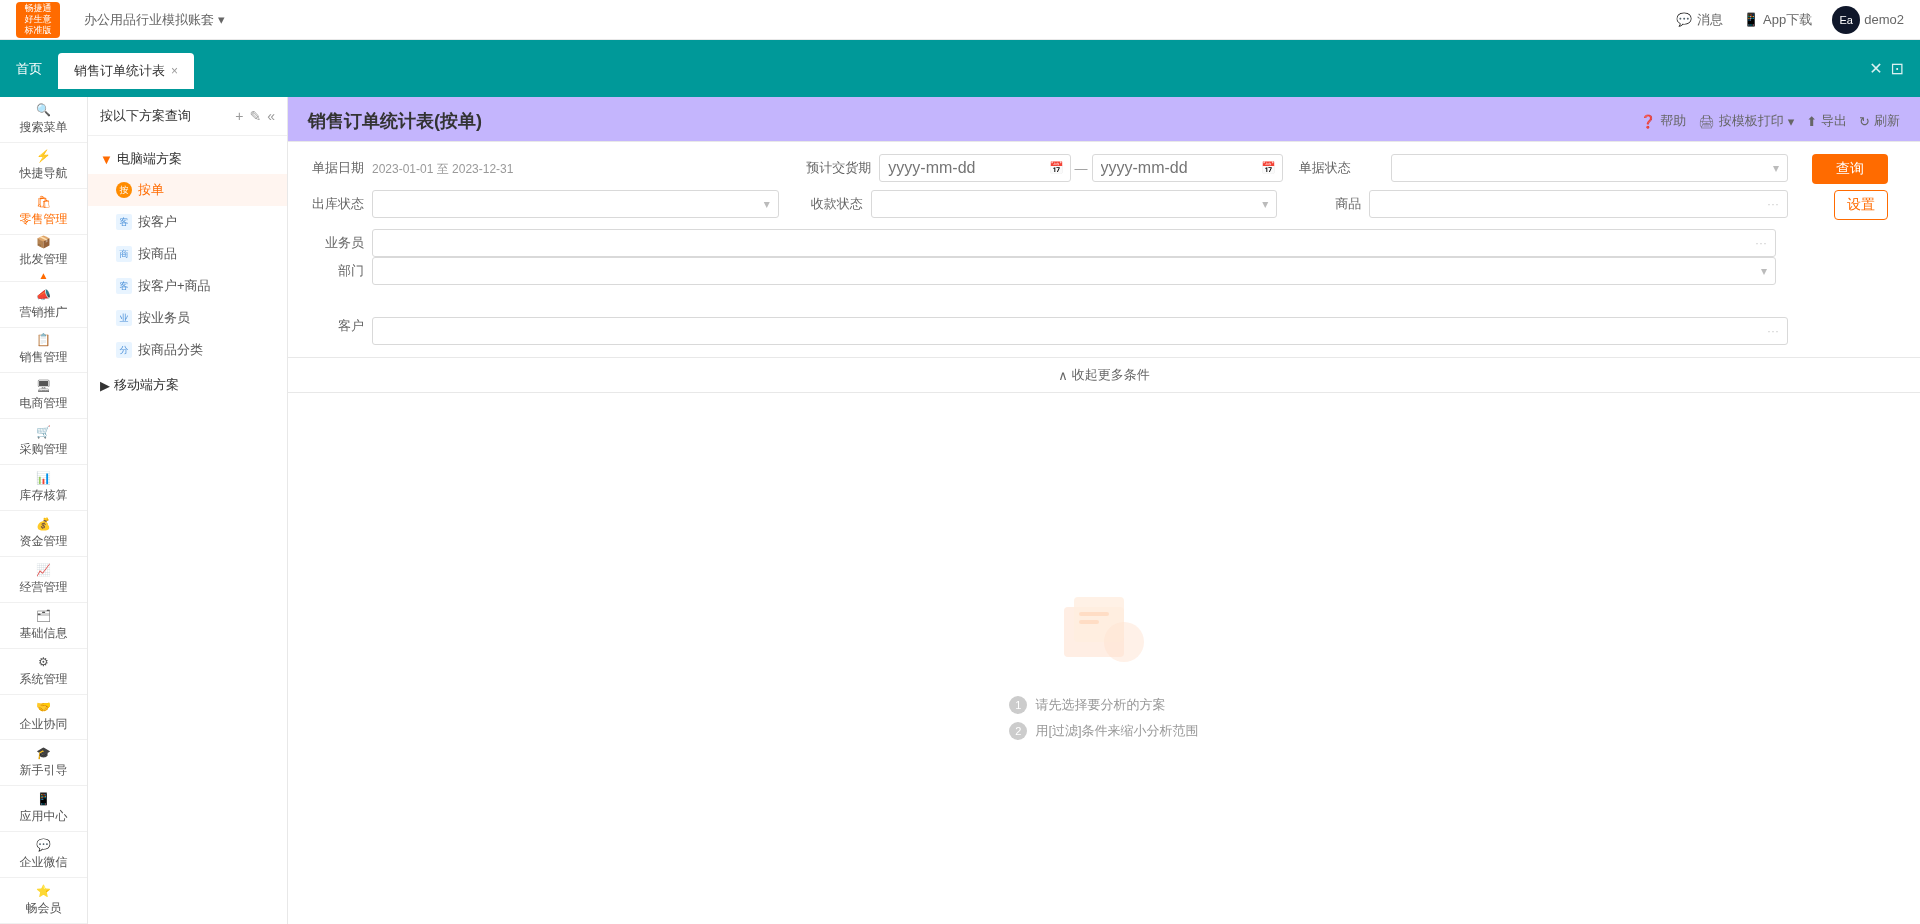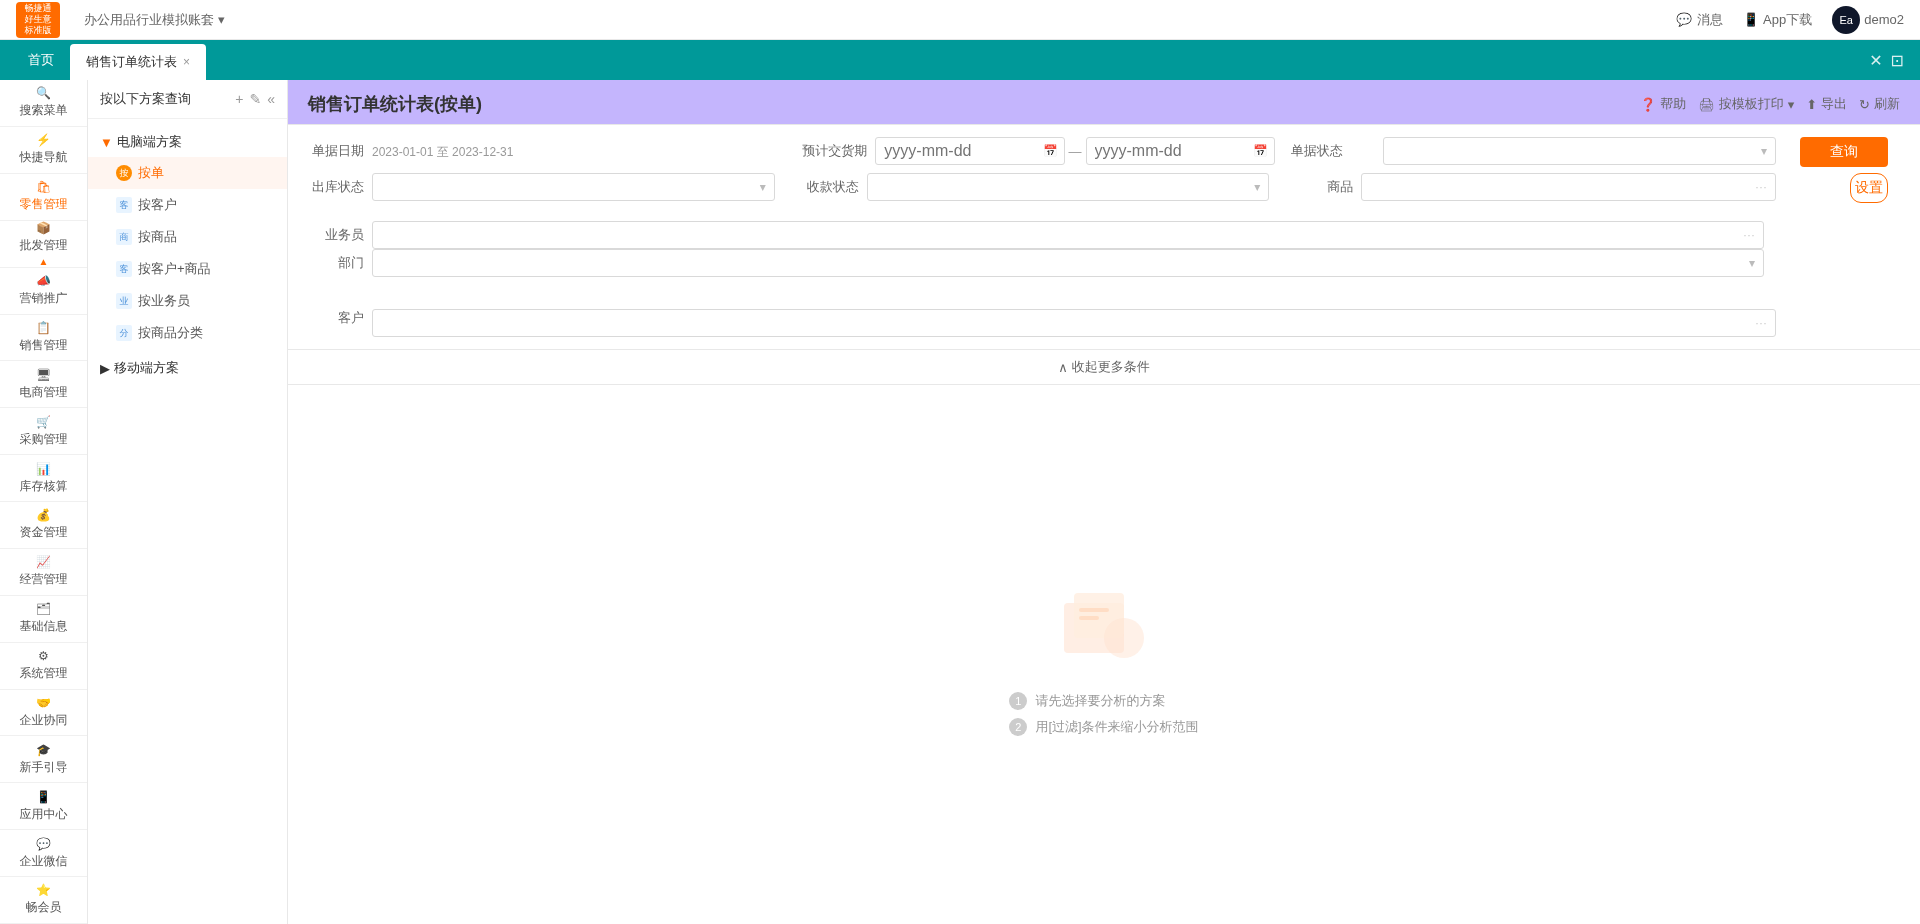--- a/index.html
+++ b/index.html
@@ -9,21 +9,21 @@
     .top-bar { height: 40px; background: #fff; display: flex; align-items: center; justify-content: space-between; padding: 0 16px; border-bottom: 1px solid #e8e8e8; flex-shrink: 0; }
     .top-bar-left { display: flex; align-items: center; gap: 24px; }
     .logo-box { width: 44px; height: 36px; background: #ff6b00; border-radius: 4px; display: flex; align-items: center; justify-content: center; }
     .logo-text { color: #fff; font-size: 9px; text-align: center; line-height: 1.2; }
     .app-selector { display: flex; align-items: center; gap: 4px; color: #666; font-size: 13px; cursor: pointer; }
     .top-bar-right { display: flex; align-items: center; gap: 20px; }
     .top-right-item { display: flex; align-items: center; gap: 4px; color: #666; font-size: 13px; cursor: pointer; }
     .avatar { width: 28px; height: 28px; border-radius: 50%; background: #0f172a; display: flex; align-items: center; justify-content: center; color: #fff; font-size: 11px; }
 
     
-    .tab-bar { height: 40px; background: #009999; display: flex; align-items: center; padding: 12px; flex-shrink: 0; position: relative; }
+    .tab-bar { height: 57px; background: #009999; display: flex; align-items: center; padding: 0; flex-shrink: 0; position: relative; }
     .tab-item { height: 40px; display: flex; align-items: center; padding: 0 16px; color: rgba(255,255,255,0.85); font-size: 13px; cursor: pointer; position: relative; }
     .tab-item.home { color: #fff; }
     .tab-item.active { background: #fff; color: #333; border-radius: 4px 4px 0 0; margin-top: 4px; height: 36px; }
     .tab-close { margin-left: 6px; color: #999; font-size: 12px; cursor: pointer; }
     .tab-bar-actions { position: absolute; right: 16px; display: flex; gap: 8px; }
     .tab-bar-btn { color: rgba(255,255,255,0.85); cursor: pointer; font-size: 16px; }
 
     
     .main-layout { display: flex; flex: 1; overflow: hidden; }
 
@@ -54,22 +54,22 @@
     .page-actions { display: flex; align-items: center; gap: 12px; }
     .page-action-btn { display: flex; align-items: center; gap: 4px; color: #666; font-size: 13px; cursor: pointer; }
 
     
     .filter-area { background: #fff; padding: 12px 20px; border-bottom: 1px solid #e8e8e8; flex-shrink: 0; }
     .date-btn { padding: 3px 8px; border: 1px solid #d9d9d9; border-radius: 3px; background: #fff; font-size: 12px; color: #555; cursor: pointer; }
     .date-btn.active { background: #ff6b00; color: #fff; border-color: #ff6b00; border-radius: 12px; }
     .date-input { padding: 4px 8px; border: 1px solid #d9d9d9; border-radius: 3px; font-size: 16px; color: #4d7c0f; width: 120px; }
     .select-arrow { color: #bbb; }
 
-    .search-btn { background: #ff6b00; color: #fff; border: none; border-radius: 4px; padding: 6px 30px; font-size: 14px; cursor: pointer; }
-    .setting-btn { background: #fff; color: #ff6b00; border: 1px solid #ff6b00; border-radius: 11px; padding: 5px 4px; font-size: 14px; cursor: pointer; font-family: Liberation Serif, serif; }
+    .search-btn { background: #ff6b00; color: #fff; border: none; border-radius: 4px; padding: 6px 24px; font-size: 14px; cursor: pointer; }
+    .setting-btn { background: #fff; color: #ff6b00; border: 1px solid #ff6b00; border-radius: 4px; padding: 5px 12px; font-size: 14px; cursor: pointer; font-family: Liberation Serif, serif; }
     .action-btns { display: flex; flex-direction: column; gap: 6px; align-items: flex-end; justify-content: center; padding: 0 12px; }
 
     
     .collapse-row { display: flex; align-items: center; justify-content: center; padding: 8px; background: #fff; border-bottom: 1px solid #e8e8e8; }
     .collapse-btn { display: flex; align-items: center; gap: 4px; color: #666; font-size: 13px; cursor: pointer; }
 
     
     .empty-state { flex: 1; display: flex; flex-direction: column; align-items: center; justify-content: center; gap: 16px; background: #fff; }
     .empty-tips { display: flex; flex-direction: column; gap: 8px; }
     .empty-tip { display: flex; align-items: center; gap: 8px; color: #999; font-size: 13px; }
@@ -298,21 +298,21 @@
 
               <div style="display:flex;align-items:center;gap:32px;">
                 <span style="font-size:13px;color:#666;flex-shrink:0;margin-right:8px;min-width:56px;text-align:right;">单据状态</span>
                 <div class="full-width-select" style="flex:1;">
                   <span></span>
                   <span class="select-arrow">▾</span>
                 </div>
               </div>
             </div>
 
-            <div style="display:grid;grid-template-columns:1fr 1fr 1fr;gap:16px;margin-bottom:20px;align-items:center;">
+            <div style="display:grid;grid-template-columns:1fr 1fr 1fr;gap:16px;margin-bottom:11px;align-items:center;">
 
               <div style="display:flex;align-items:center;padding-right:12px;">
                 <span style="font-size:13px;color:#666;flex-shrink:0;margin-right:8px;min-width:56px;text-align:right;">出库状态</span>
                 <div class="full-width-select" style="flex:1;">
                   <span></span>
                   <span class="select-arrow">▾</span>
                 </div>
               </div>
 
               <div style="display:flex;align-items:center;padding-right:12px;">

